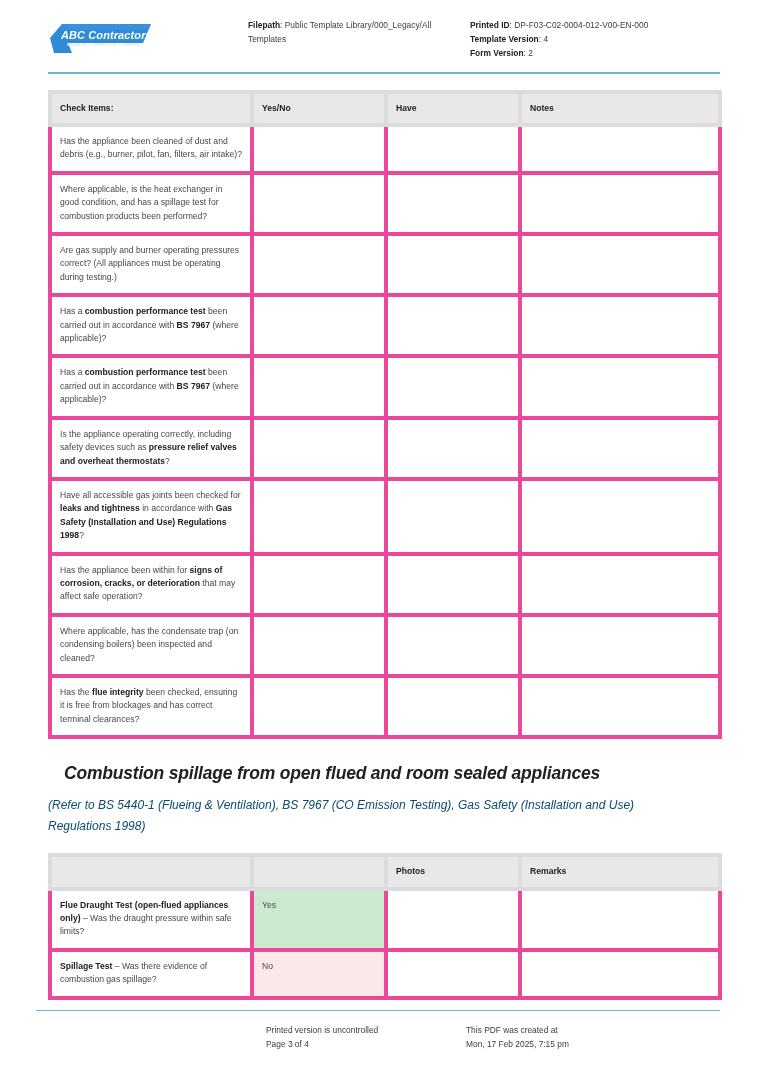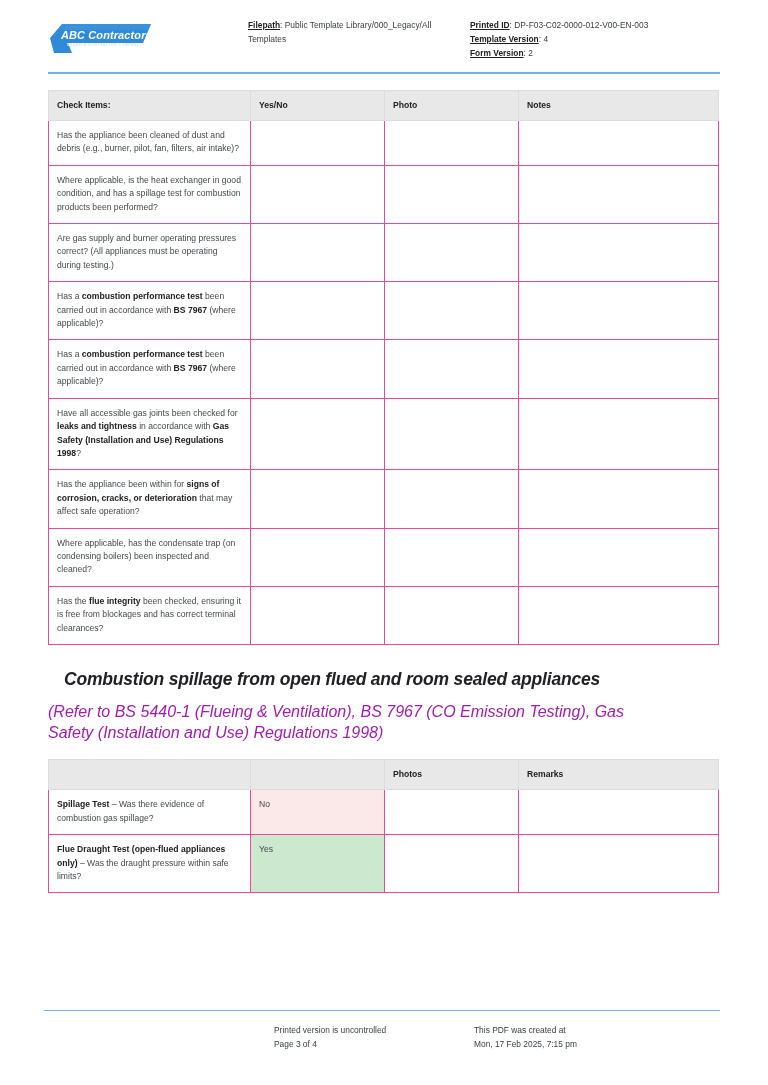--- a/index.html
+++ b/index.html
@@ -66,39 +66,39 @@
     transform-origin: left top;
   }
 
   .meta-col {
     font-size: 8.4px;
     line-height: 14px;
     color: #3c4043;
   }
   .meta-filepath { width: 222px; flex: 0 0 222px; }
   .meta-ids { width: 220px; flex: 0 0 220px; }
-  .meta-col b { font-weight: bold; color: #202124; text-decoration: underline; }
+  .meta-col b { font-weight: bold; color: #202124; }
 
   .blue-rule {
     height: 1.6px;
     background: #6fb4dd;
     margin-top: 14px;
   }
 
   
   table.grid {
     width: 670px;
     border-collapse: collapse;
     table-layout: fixed;
     font-size: 8.6px;
   }
   .table-gap-top { margin-top: 16px; }
 
   table.grid th, table.grid td {
-    border: 1px solid #ec4899;
+    border: 4px solid #ec4899;
     vertical-align: top;
     padding: 8px 8px 9px 8px;
     line-height: 13.4px;
   }
   table.grid thead th {
     background: #e8e8e8;
     font-weight: bold;
     color: #202124;
     font-size: 8.6px;
     height: 26px;
@@ -122,31 +122,31 @@
   .section-heading {
     font-style: italic;
     font-weight: bold;
     font-size: 17.5px;
     color: #202124;
     margin: 24px 0 0 16px;
     letter-spacing: -0.2px;
   }
   .section-sub {
     font-style: italic;
-    font-size: 16px;
+    font-size: 12px;
     line-height: 21px;
-    color: #a21caf;
+    color: #0c4a6e;
     margin: 11px 0 0 0;
     max-width: 620px;
   }
 
   
   .footer-wrap {
     position: absolute;
-    left: 44px;
+    left: 36px;
     right: 48px;
     bottom: 34px;
   }
   .footer-rule {
     height: 1.4px;
     background: #6fb4dd;
     margin-bottom: 12px;
   }
   .footer-cols {
     display: flex;
@@ -174,21 +174,21 @@
         <div class="logo-sub">EXAMPLE CONTRACTOR COMPANY</div>
       </div>
     </div>
 
     <div class="meta-col meta-filepath">
       <b>Filepath</b>: <span>Public Template Library/000_Legacy/All Templates</span>
     </div>
 
     <div class="meta-col meta-ids">
       <div>
-        <b>Printed ID</b>: <span>DP-F03-C02-0000-012-V00-EN-003</span>
+        <b>Printed ID</b>: <span>DP-F03-C02-0004-012-V00-EN-000</span>
       </div>
       <div>
         <b>Template Version</b>: <span>4</span>
       </div>
       <div>
         <b>Form Version</b>: <span>2</span>
       </div>
     </div>
   </div>
 
@@ -198,21 +198,21 @@
     <colgroup>
       <col class="c-item">
         <col class="c-yesno">
         <col class="c-photo">
         <col class="c-notes">
     </colgroup>
     <thead>
       <tr>
         <th>Check Items:</th>
         <th>Yes/No</th>
-        <th>Photo</th>
+        <th>Have</th>
         <th>Notes</th>
       </tr>
     </thead>
     <tbody id="checklist-body">
         <tr>
           <td><span>Has the appliance been cleaned of dust and debris (e.g., burner, pilot, fan, filters, air intake)?</span></td>
           <td>&nbsp;</td>
           <td>&nbsp;</td>
           <td>&nbsp;</td>
         </tr>
@@ -229,20 +229,26 @@
           <td>&nbsp;</td>
         </tr>
         <tr>
           <td><span>Has a </span><b>combustion performance test</b><span> been carried out in accordance with </span><b>BS 7967</b><span> (where applicable)?</span></td>
           <td>&nbsp;</td>
           <td>&nbsp;</td>
           <td>&nbsp;</td>
         </tr>
         <tr>
           <td><span>Has a </span><b>combustion performance test</b><span> been carried out in accordance with </span><b>BS 7967</b><span> (where applicable)?</span></td>
+          <td>&nbsp;</td>
+          <td>&nbsp;</td>
+          <td>&nbsp;</td>
+        </tr>
+        <tr>
+          <td><span>Is the appliance operating correctly, including safety devices such as </span><b>pressure relief valves and overheat thermostats</b><span>?</span></td>
           <td>&nbsp;</td>
           <td>&nbsp;</td>
           <td>&nbsp;</td>
         </tr>
         <tr>
           <td><span>Have all accessible gas joints been checked for </span><b>leaks and tightness</b><span> in accordance with </span><b>Gas Safety (Installation and Use) Regulations 1998</b><span>?</span></td>
           <td>&nbsp;</td>
           <td>&nbsp;</td>
           <td>&nbsp;</td>
         </tr>
@@ -280,28 +286,28 @@
     <thead>
       <tr>
         <th></th>
         <th></th>
         <th>Photos</th>
         <th>Remarks</th>
       </tr>
     </thead>
     <tbody id="spillage-body">
         <tr>
+          <td><b>Flue Draught Test (open-flued appliances only)</b><span> – Was the draught pressure within safe limits?</span></td>
+          <td class="cell-yes">Yes</td>
+          <td>&nbsp;</td>
+          <td>&nbsp;</td>
+        </tr>
+        <tr>
           <td><b>Spillage Test</b><span> – Was there evidence of combustion gas spillage?</span></td>
           <td class="cell-no">No</td>
-          <td>&nbsp;</td>
-          <td>&nbsp;</td>
-        </tr>
-        <tr>
-          <td><b>Flue Draught Test (open-flued appliances only)</b><span> – Was the draught pressure within safe limits?</span></td>
-          <td class="cell-yes">Yes</td>
           <td>&nbsp;</td>
           <td>&nbsp;</td>
         </tr>
       </tbody>
   </table>
 
   <div class="footer-wrap">
     <div class="footer-rule"></div>
     <div class="footer-cols">
       <div class="footer-left">

